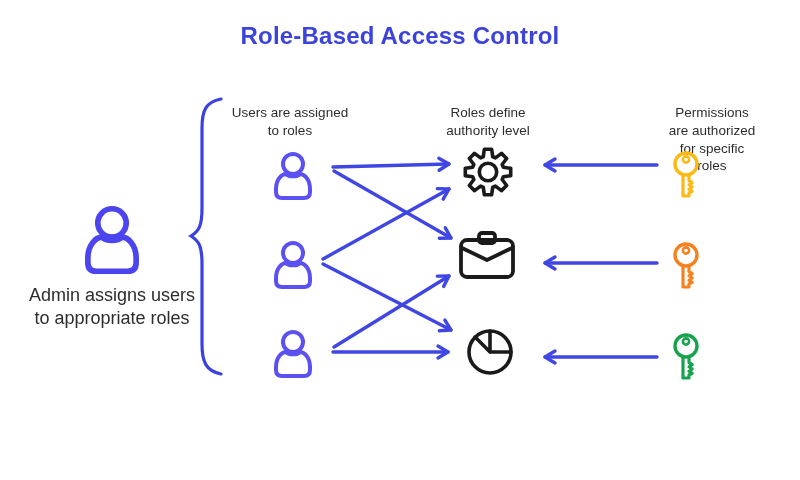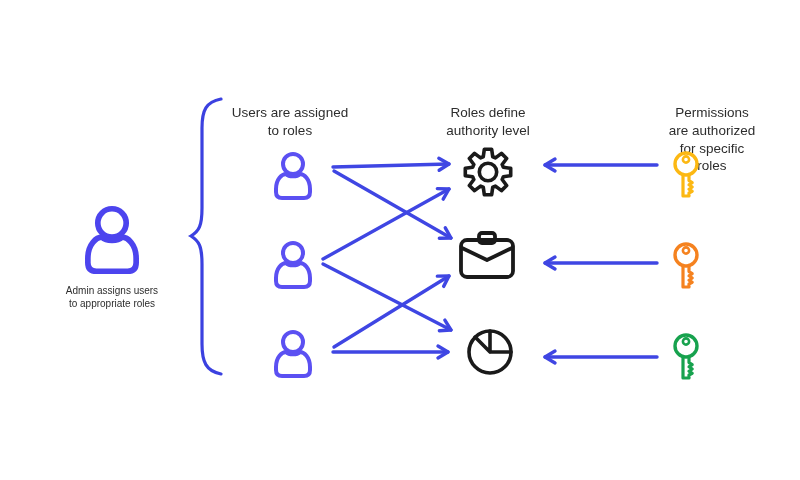--- a/index.html
+++ b/index.html
@@ -16,30 +16,31 @@
   .col-header {
     position:absolute; top:104px; transform:translateX(-50%);
     text-align:center; font-size:13.5px; line-height:1.32;
     color:#2d2d2d; white-space:pre-line;
   }
   .col-header.users { left:290px; }
   .col-header.roles { left:488px; }
   .col-header.perms { left:712px; }
   .admin-caption {
     position:absolute; top:284px; left:112px; transform:translateX(-50%);
-    text-align:center; font-size:10px; line-height:1.3;
+    text-align:center; font-size:18px; line-height:1.3;
     color:#2d2d2d; white-space:pre-line; width:200px;
   }
   svg.diagram { position:absolute; left:0; top:0; }
 </style>
 </head>
 <body>
 
 <div class="canvas">
 
+  <div class="title">Role-Based Access Control</div>
 
   <div class="col-header users">Users are assigned
 to roles</div>
   <div class="col-header roles">Roles define
 authority level</div>
   <div class="col-header perms">Permissions are authorized
 for specific roles</div>
 
   <div class="admin-caption">Admin assigns users
 to appropriate roles</div>

